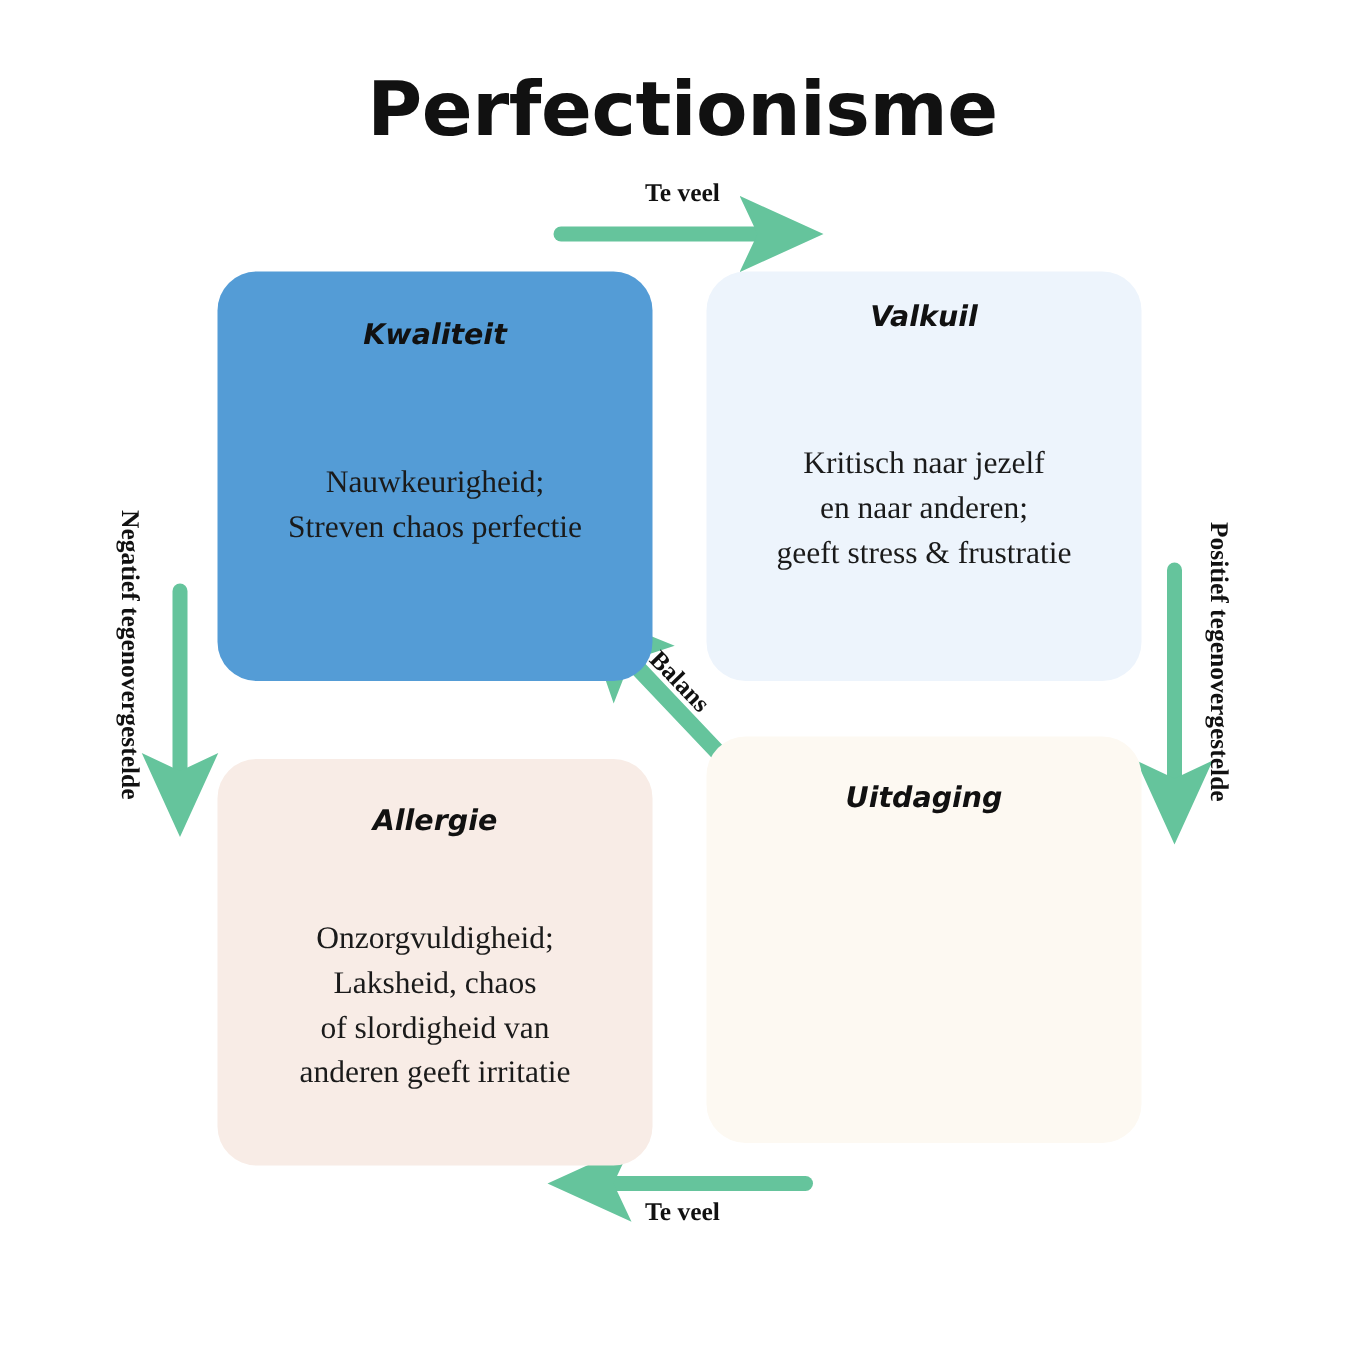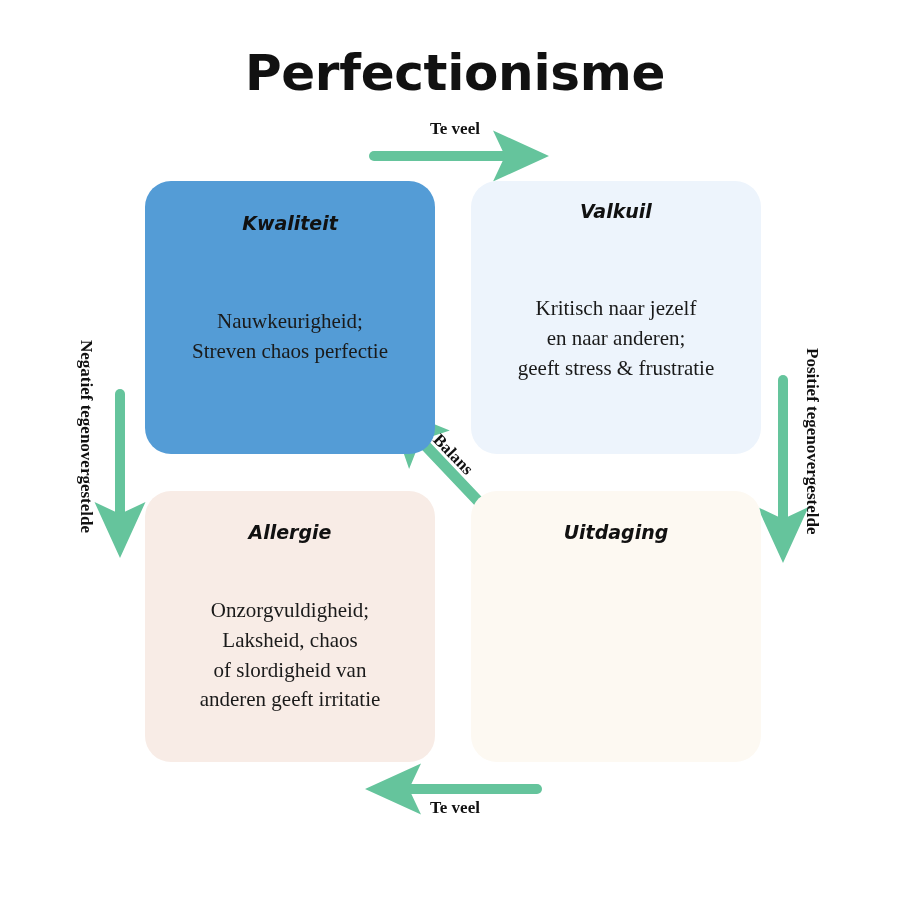--- a/index.html
+++ b/index.html
@@ -71,21 +71,21 @@
   #box-kwaliteit .q-body  { top: 126px; }
 
   #box-valkuil {
     left: 471px; top: 181px; width: 290px; height: 273px;
     background: #edf4fc;
   }
   #box-valkuil .q-title { top: 19px; }
   #box-valkuil .q-body  { top: 113px; }
 
   #box-allergie {
-    left: 145px; top: 491px; width: 290px; height: 271px;
+    left: 145px; top: 506px; width: 290px; height: 271px;
     background: #f8ece6;
   }
   #box-allergie .q-title { top: 30px; }
   #box-allergie .q-body  { top: 105px; text-align: center; }
 
   #box-uitdaging {
     left: 471px; top: 491px; width: 290px; height: 271px;
     background: #fdf9f2;
   }
   #box-uitdaging .q-title { top: 30px; }

